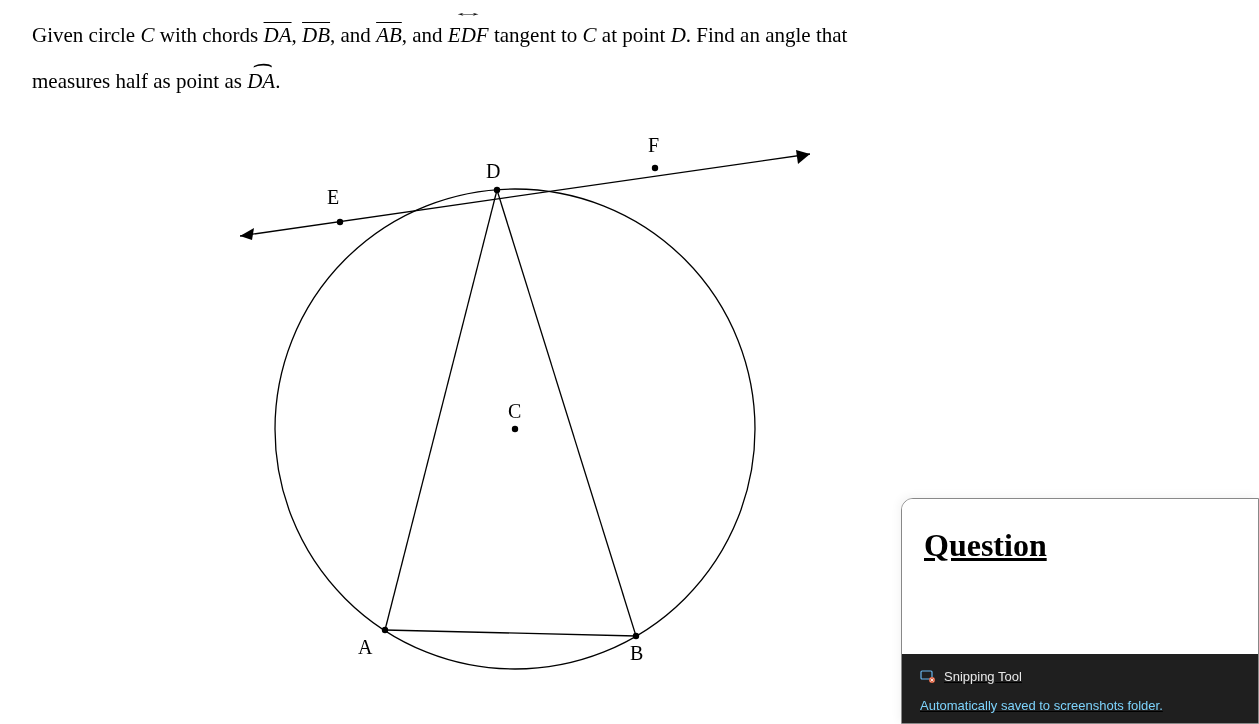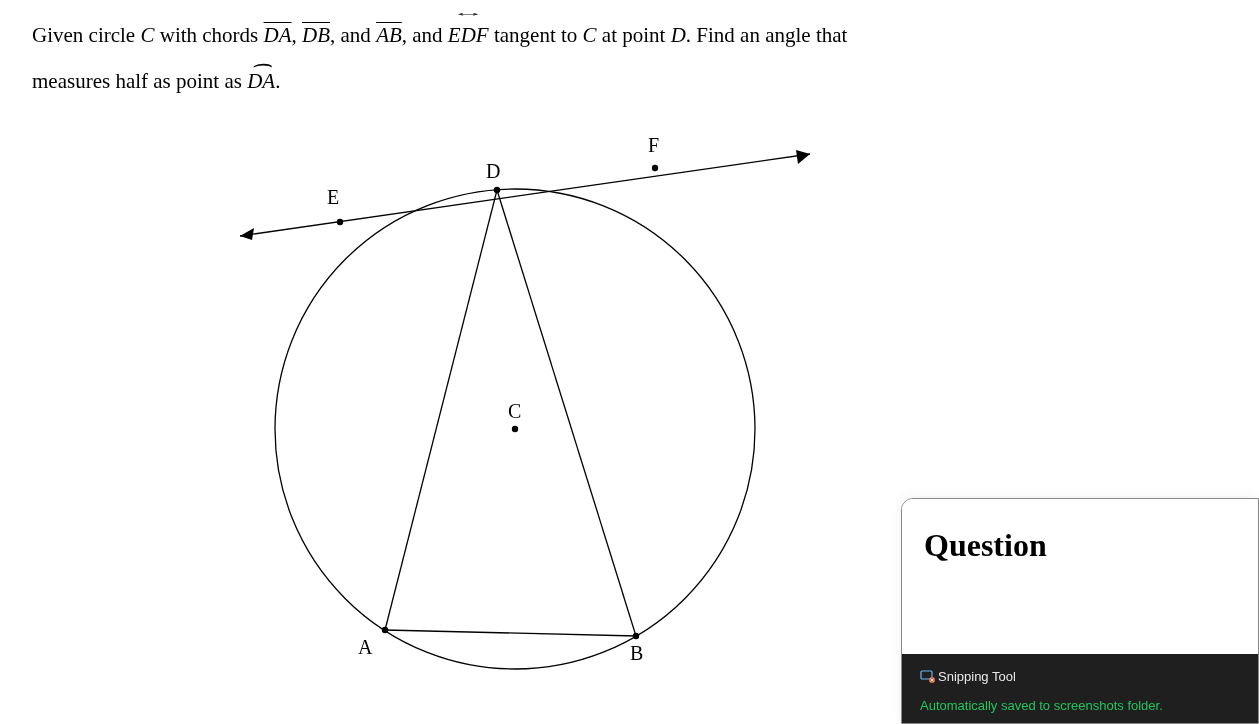--- a/index.html
+++ b/index.html
@@ -78,59 +78,60 @@
       position: absolute;
       right: 0;
       bottom: 0;
       width: 358px;
       background: #fff;
       border: 1px solid #888;
       border-radius: 12px 0 0 0;
       overflow: hidden;
       font-family: 'Segoe UI', Arial, sans-serif;
       box-shadow: -2px -2px 10px rgba(0,0,0,0.05);
+      text-decoration: underline;
     }
     .notification-header {
       padding: 28px 22px 90px 22px;
       background: #fff;
     }
     .notification-title {
       font-family: Georgia, 'Times New Roman', serif;
       font-size: 32px;
       font-weight: bold;
       color: #000;
     }
     .notification-body {
       background: #1f1f1f;
       color: #fff;
       padding: 14px 18px 10px 18px;
     }
     .notif-app {
       display: flex;
       align-items: center;
-      gap: 2px;
+      gap: 8px;
       font-size: 13px;
       color: #e8e8e8;
       margin-bottom: 14px;
     }
     .notif-icon {
       width: 16px;
       height: 16px;
       display: inline-flex;
       align-items: center;
       justify-content: center;
     }
     .notif-heading {
       font-size: 14px;
       color: #fff;
       margin-bottom: 2px;
     }
     .notif-sub {
       font-size: 13px;
-      color: #22c55e;
+      color: #7dd3fc;
     }
   </style>
 </head>
 <body>
 
 <div class="question-text">
   <span>Given circle </span><span class="math-var">C</span><span> with chords </span><span class="overline math-var">DA</span><span>, </span><span class="overline math-var">DB</span><span>, and </span><span class="overline math-var">AB</span><span>, and </span><span class="doublearrow math-var">EDF</span><span> tangent to </span><span class="math-var">C</span><span> at point </span><span class="math-var">D</span><span>. Find an angle that</span>
   <br>
   <span>measures half as point as </span><span class="arc math-var">DA</span><span>.</span>
 </div>

